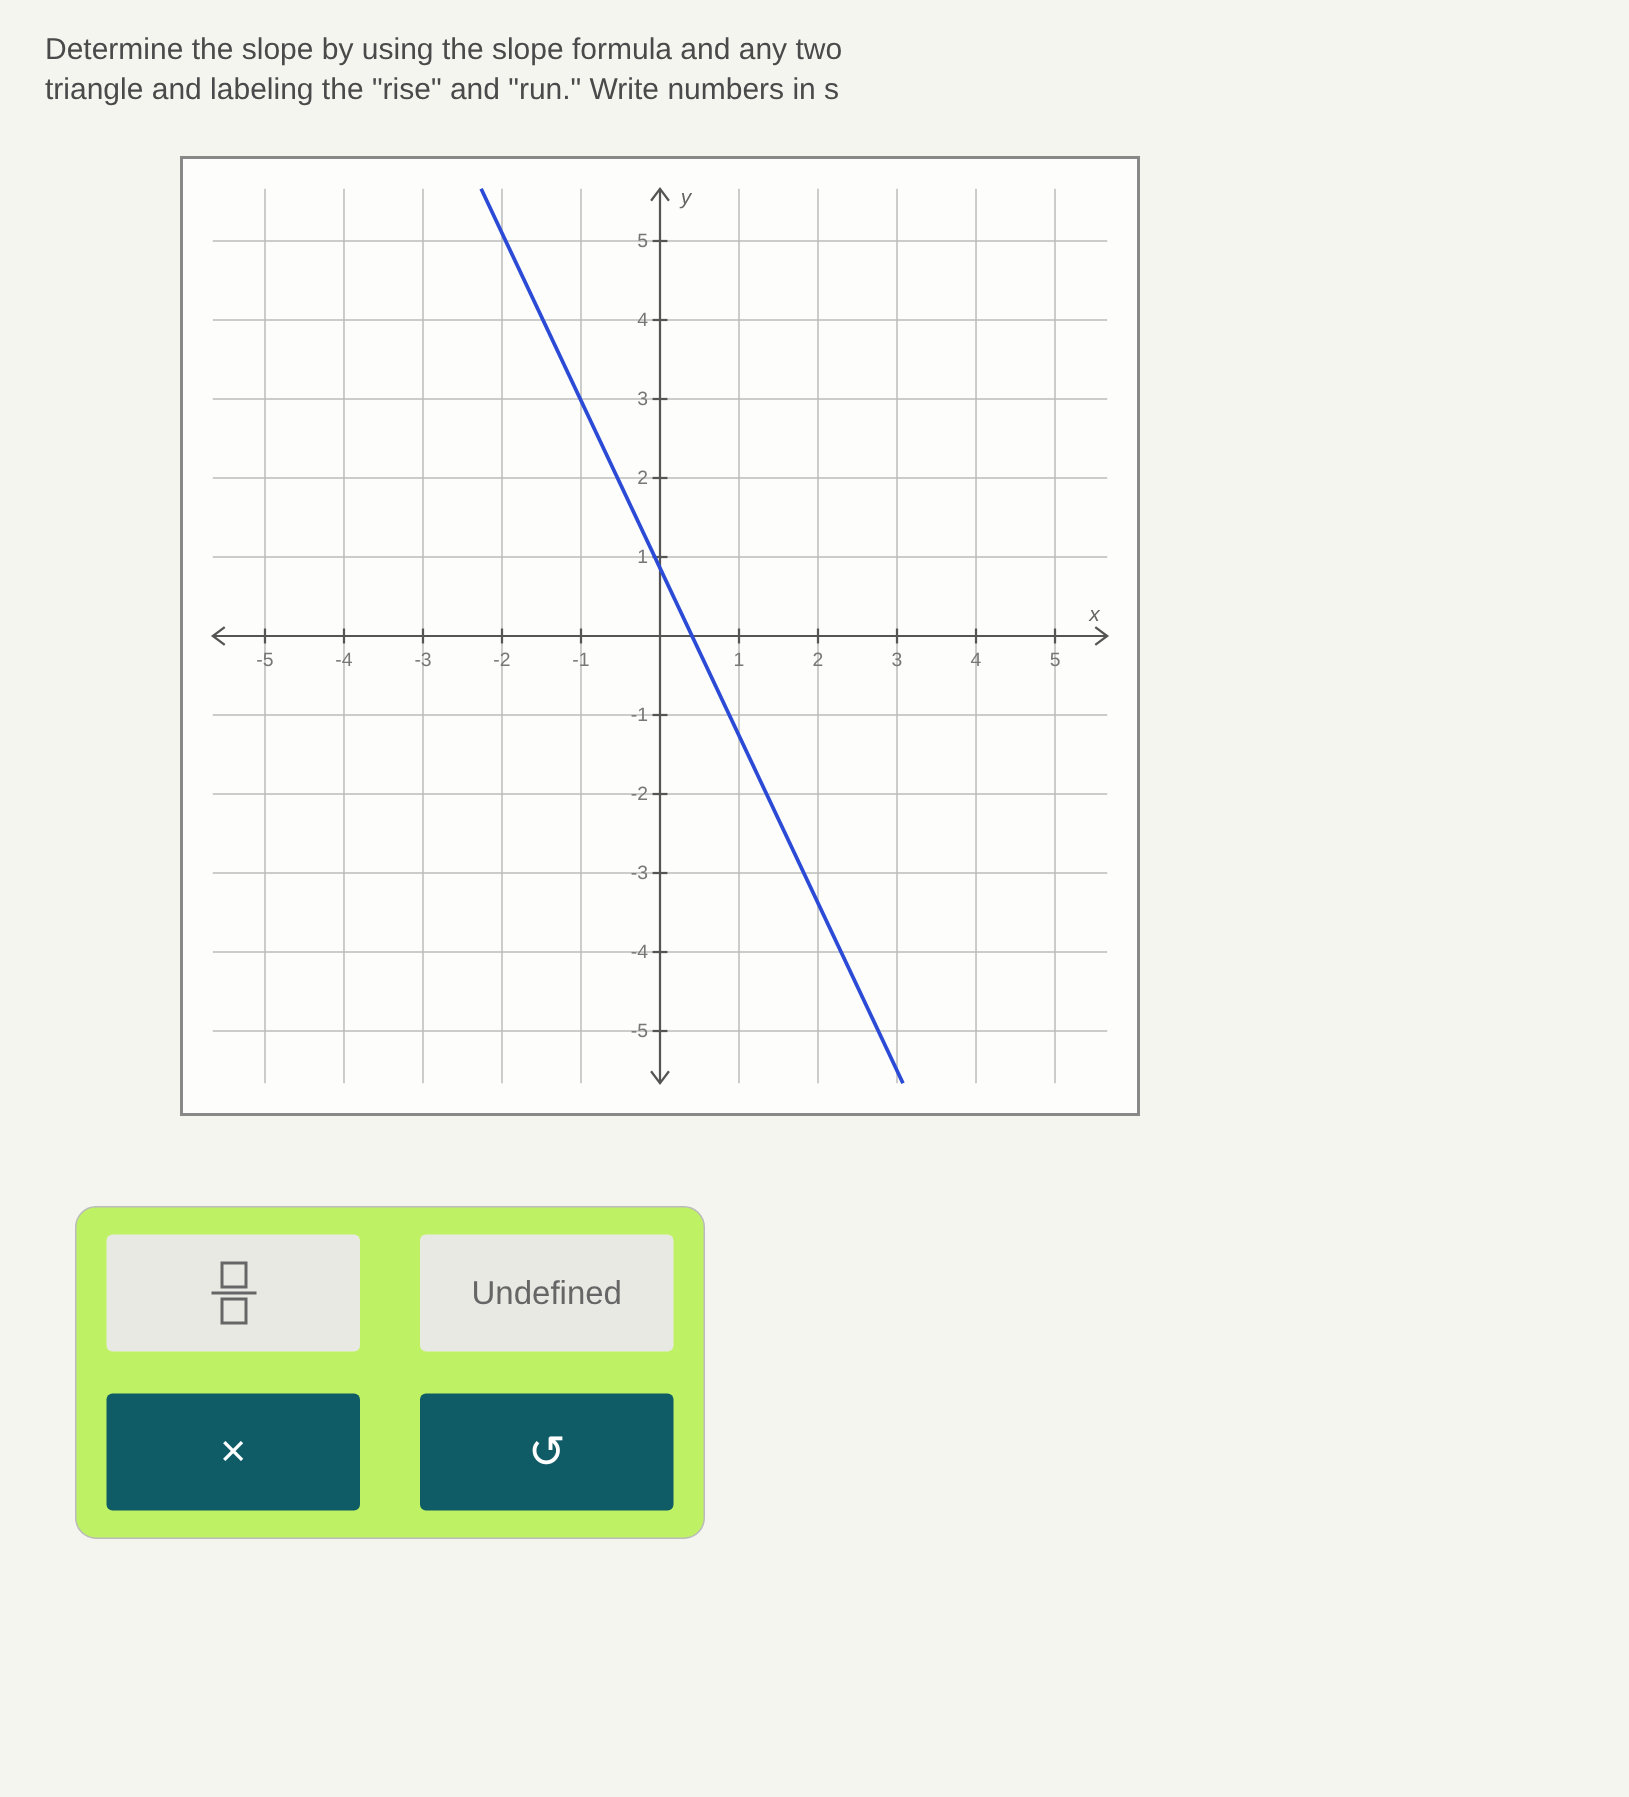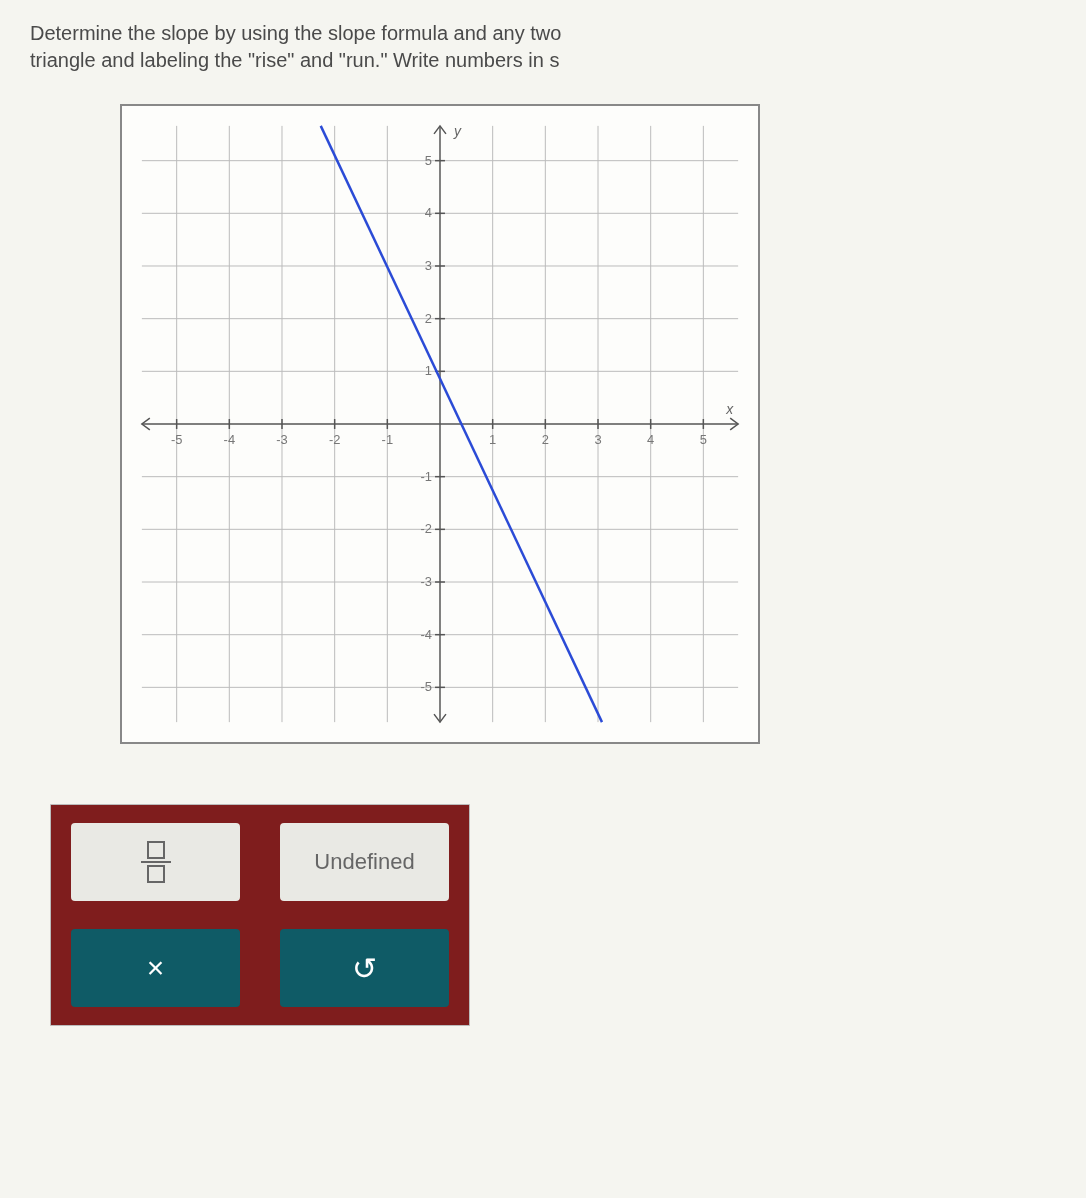--- a/index.html
+++ b/index.html
@@ -43,23 +43,23 @@
   }
   .answer-box {
     width: 52px;
     height: 52px;
     border: 2px solid #3ab5b0;
     background: #e8f6f5;
     border-radius: 4px;
   }
   .toolbox {
     border: 1px solid #bbb;
-    border-radius: 1px;
+    border-radius: 14px;
     padding: 18px 20px 18px 20px;
-    background: #7f1d1d;
+    background: #bef264;
     display: grid;
     grid-template-columns: 1fr 1fr;
     gap: 28px 40px;
     min-width: 420px;
   }
   .tool-btn {
     background: #e9e9e4;
     border: none;
     border-radius: 4px;
     min-height: 78px;

